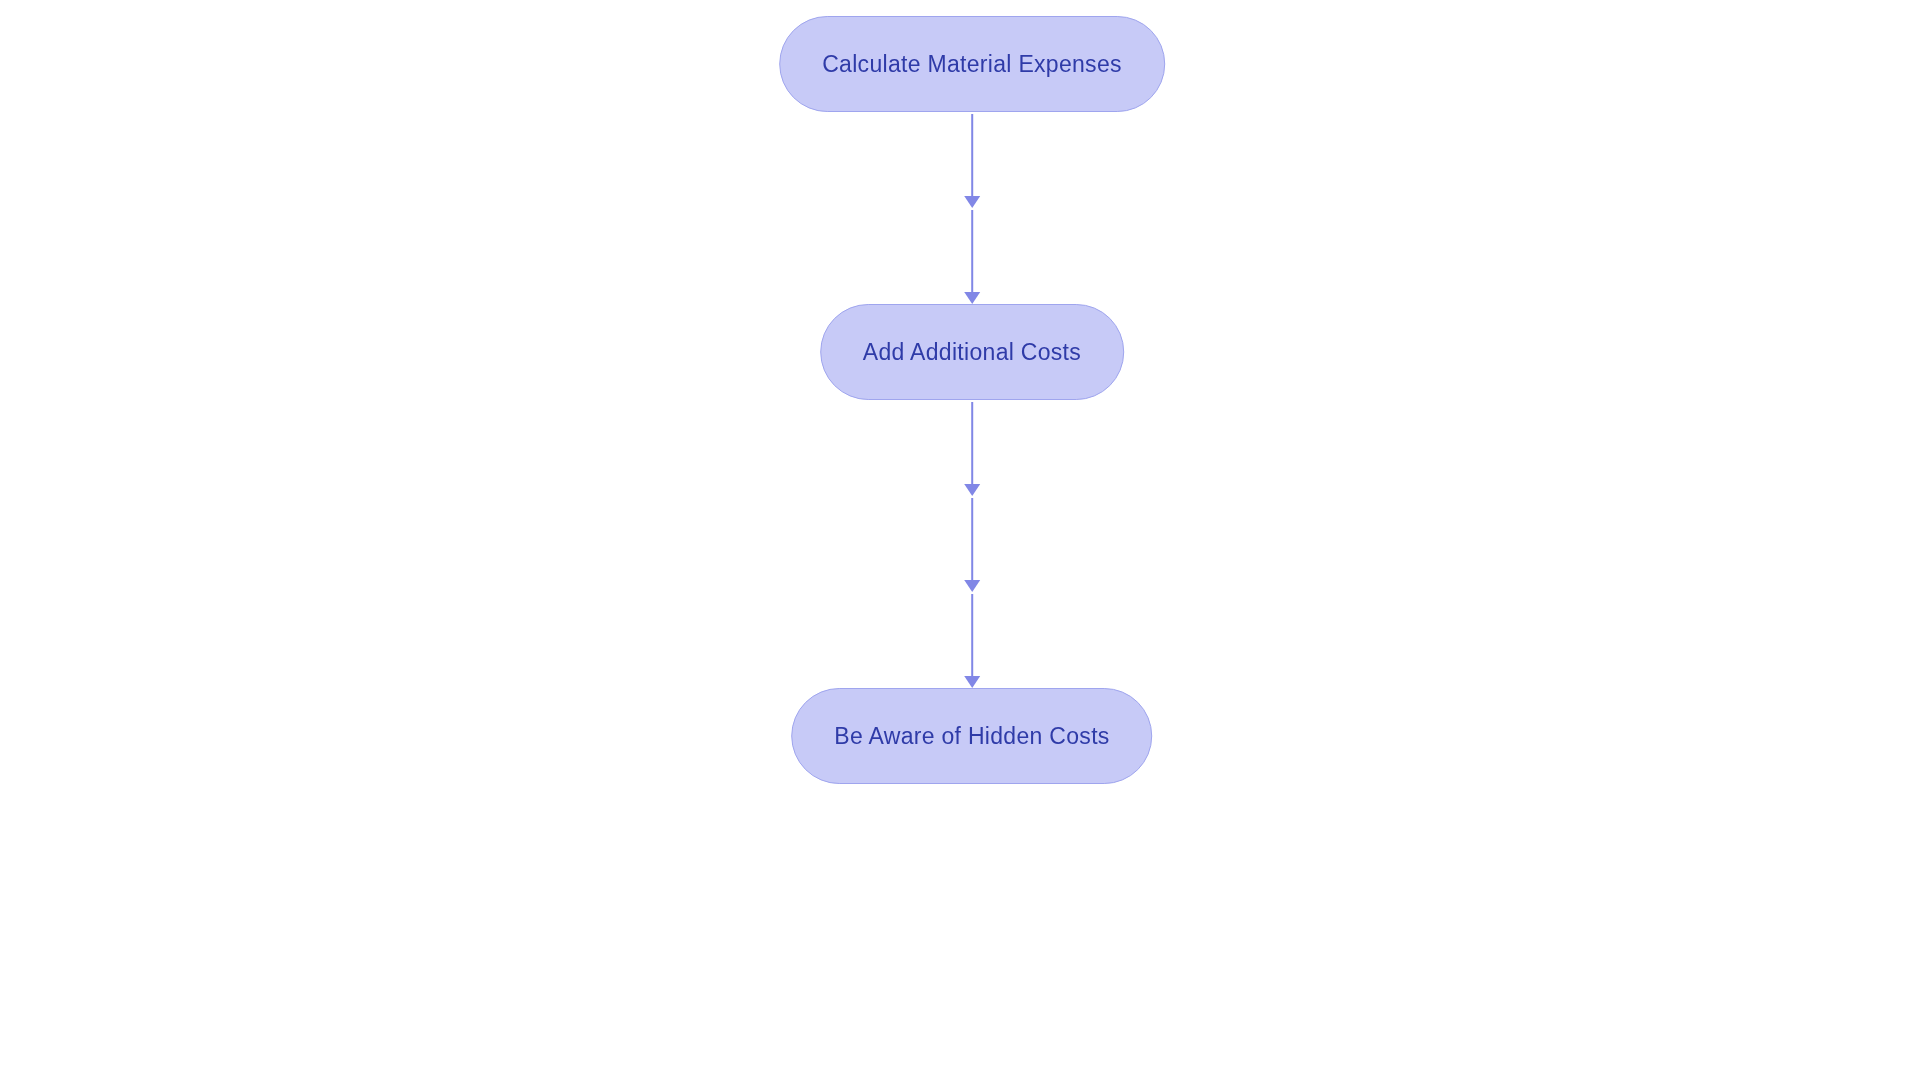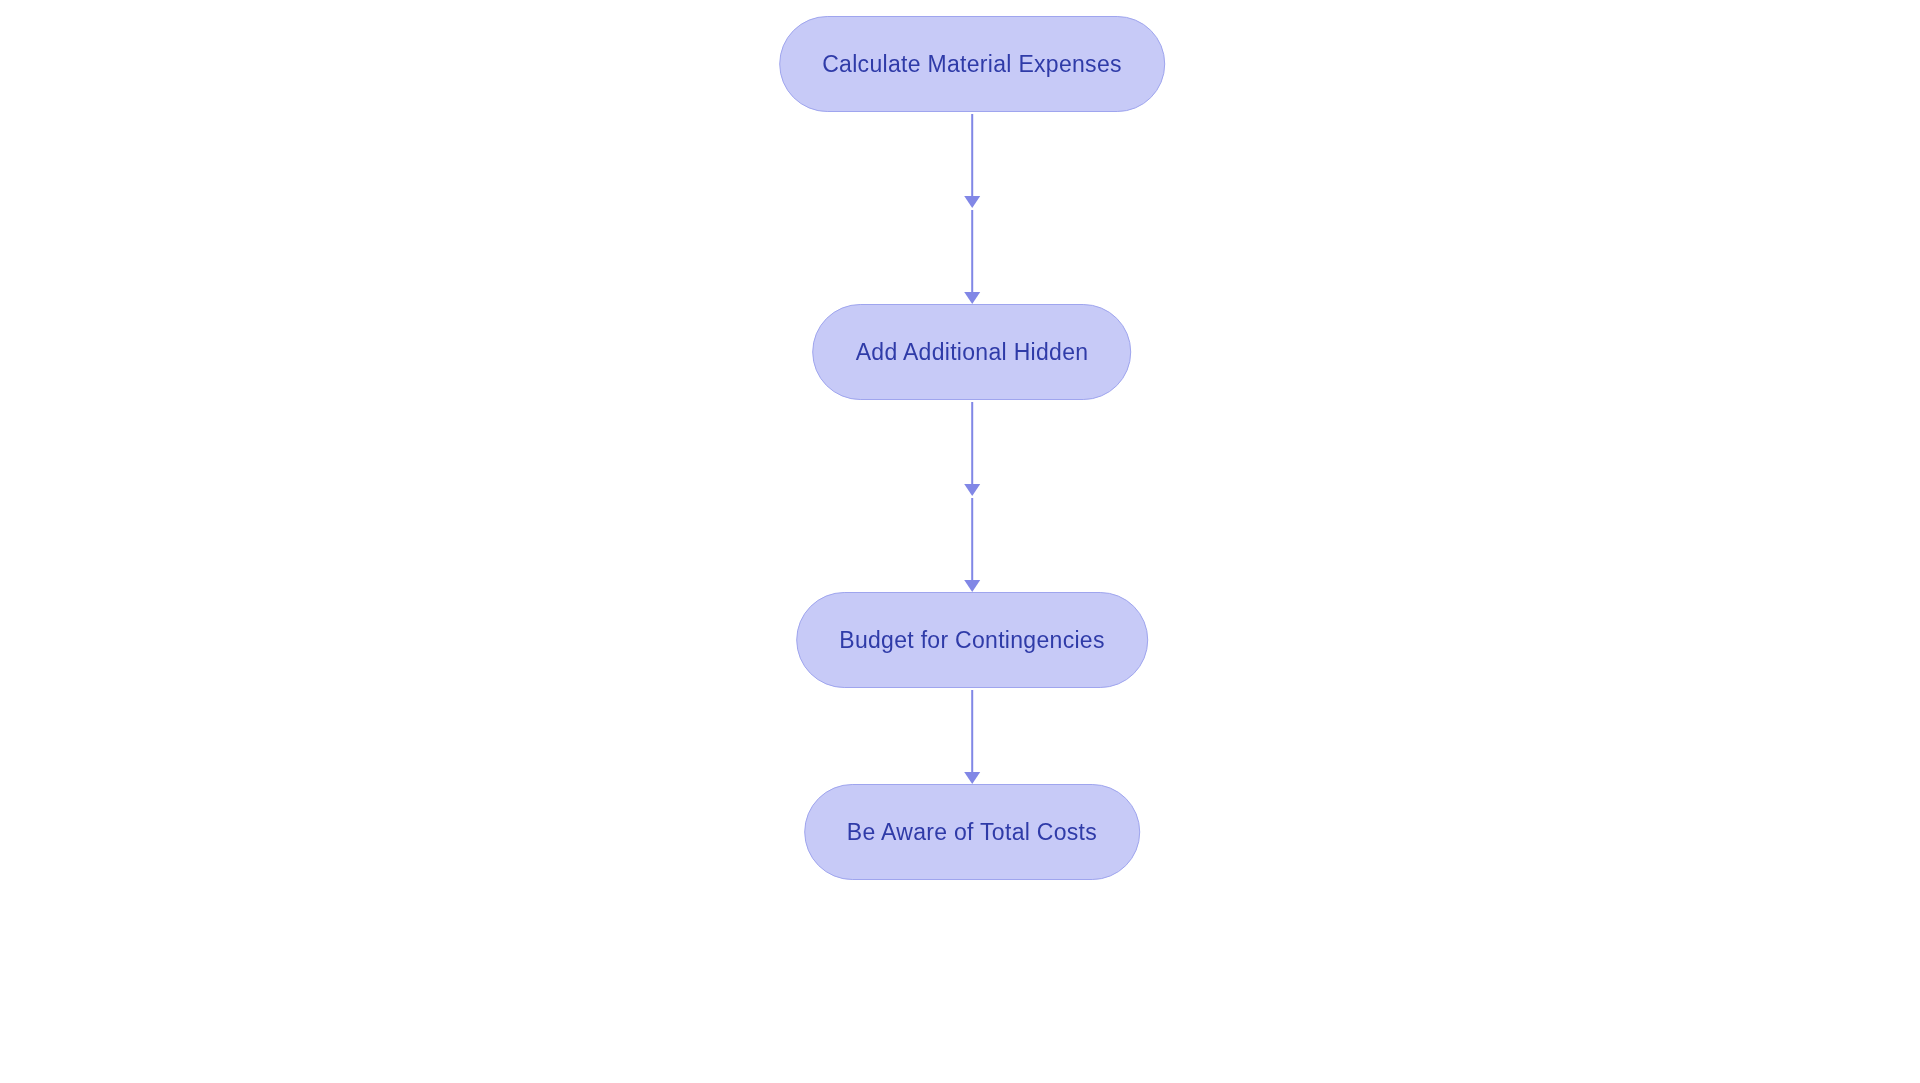--- a/index.html
+++ b/index.html
@@ -80,41 +80,38 @@
       <div class="head"></div>
     </div>
 
 
     <div class="arrow">
       <div class="shaft"></div>
       <div class="head"></div>
     </div>
 
     <div class="node">
-      <span>Add Additional Hidden</span>
+      <span>Add Additional Costs</span>
     </div>
 
     <div class="arrow">
       <div class="shaft"></div>
       <div class="head"></div>
     </div>
 
 
     <div class="arrow">
       <div class="shaft"></div>
       <div class="head"></div>
     </div>
 
-    <div class="node">
-      <span>Budget for Contingencies</span>
-    </div>
 
     <div class="arrow">
       <div class="shaft"></div>
       <div class="head"></div>
     </div>
 
     <div class="node">
-      <span>Be Aware of Total Costs</span>
+      <span>Be Aware of Hidden Costs</span>
     </div>
 
   </div>
 </div>
 
 </body></html>

